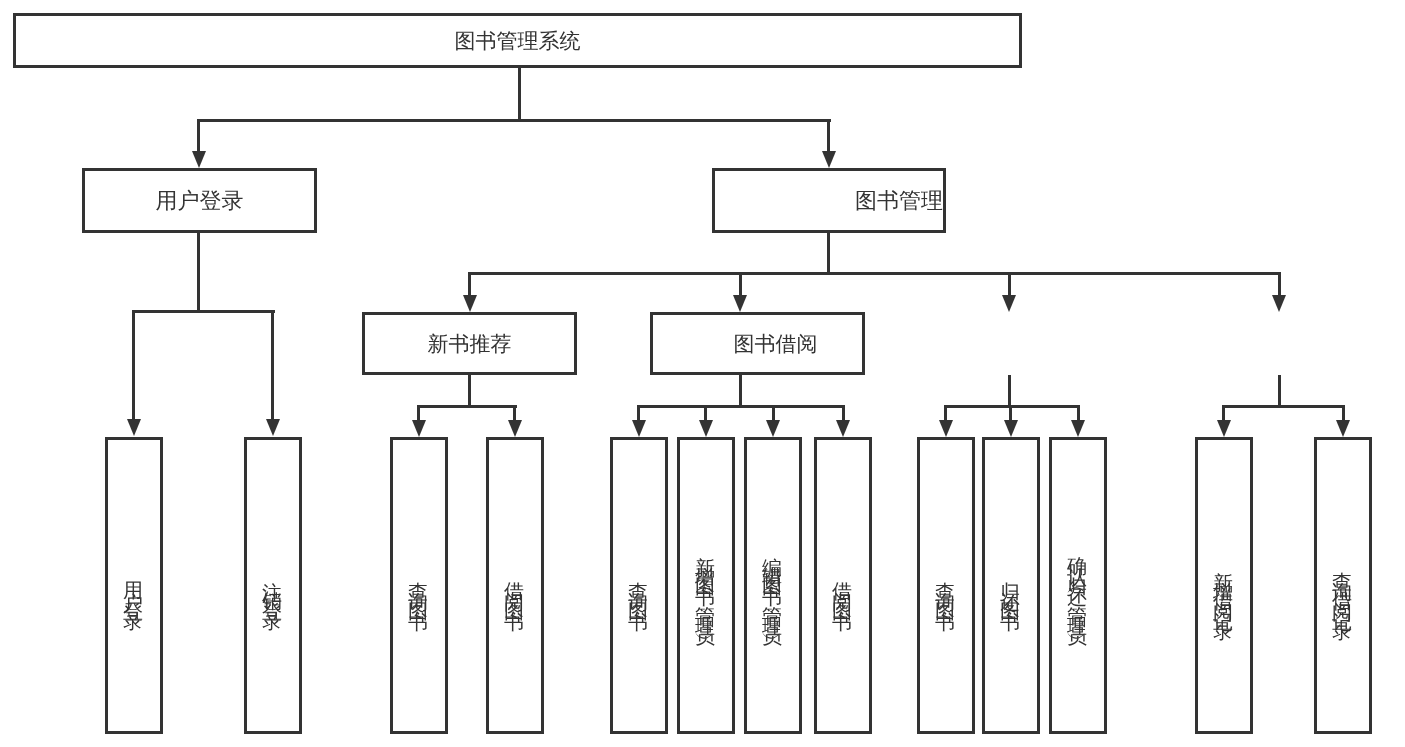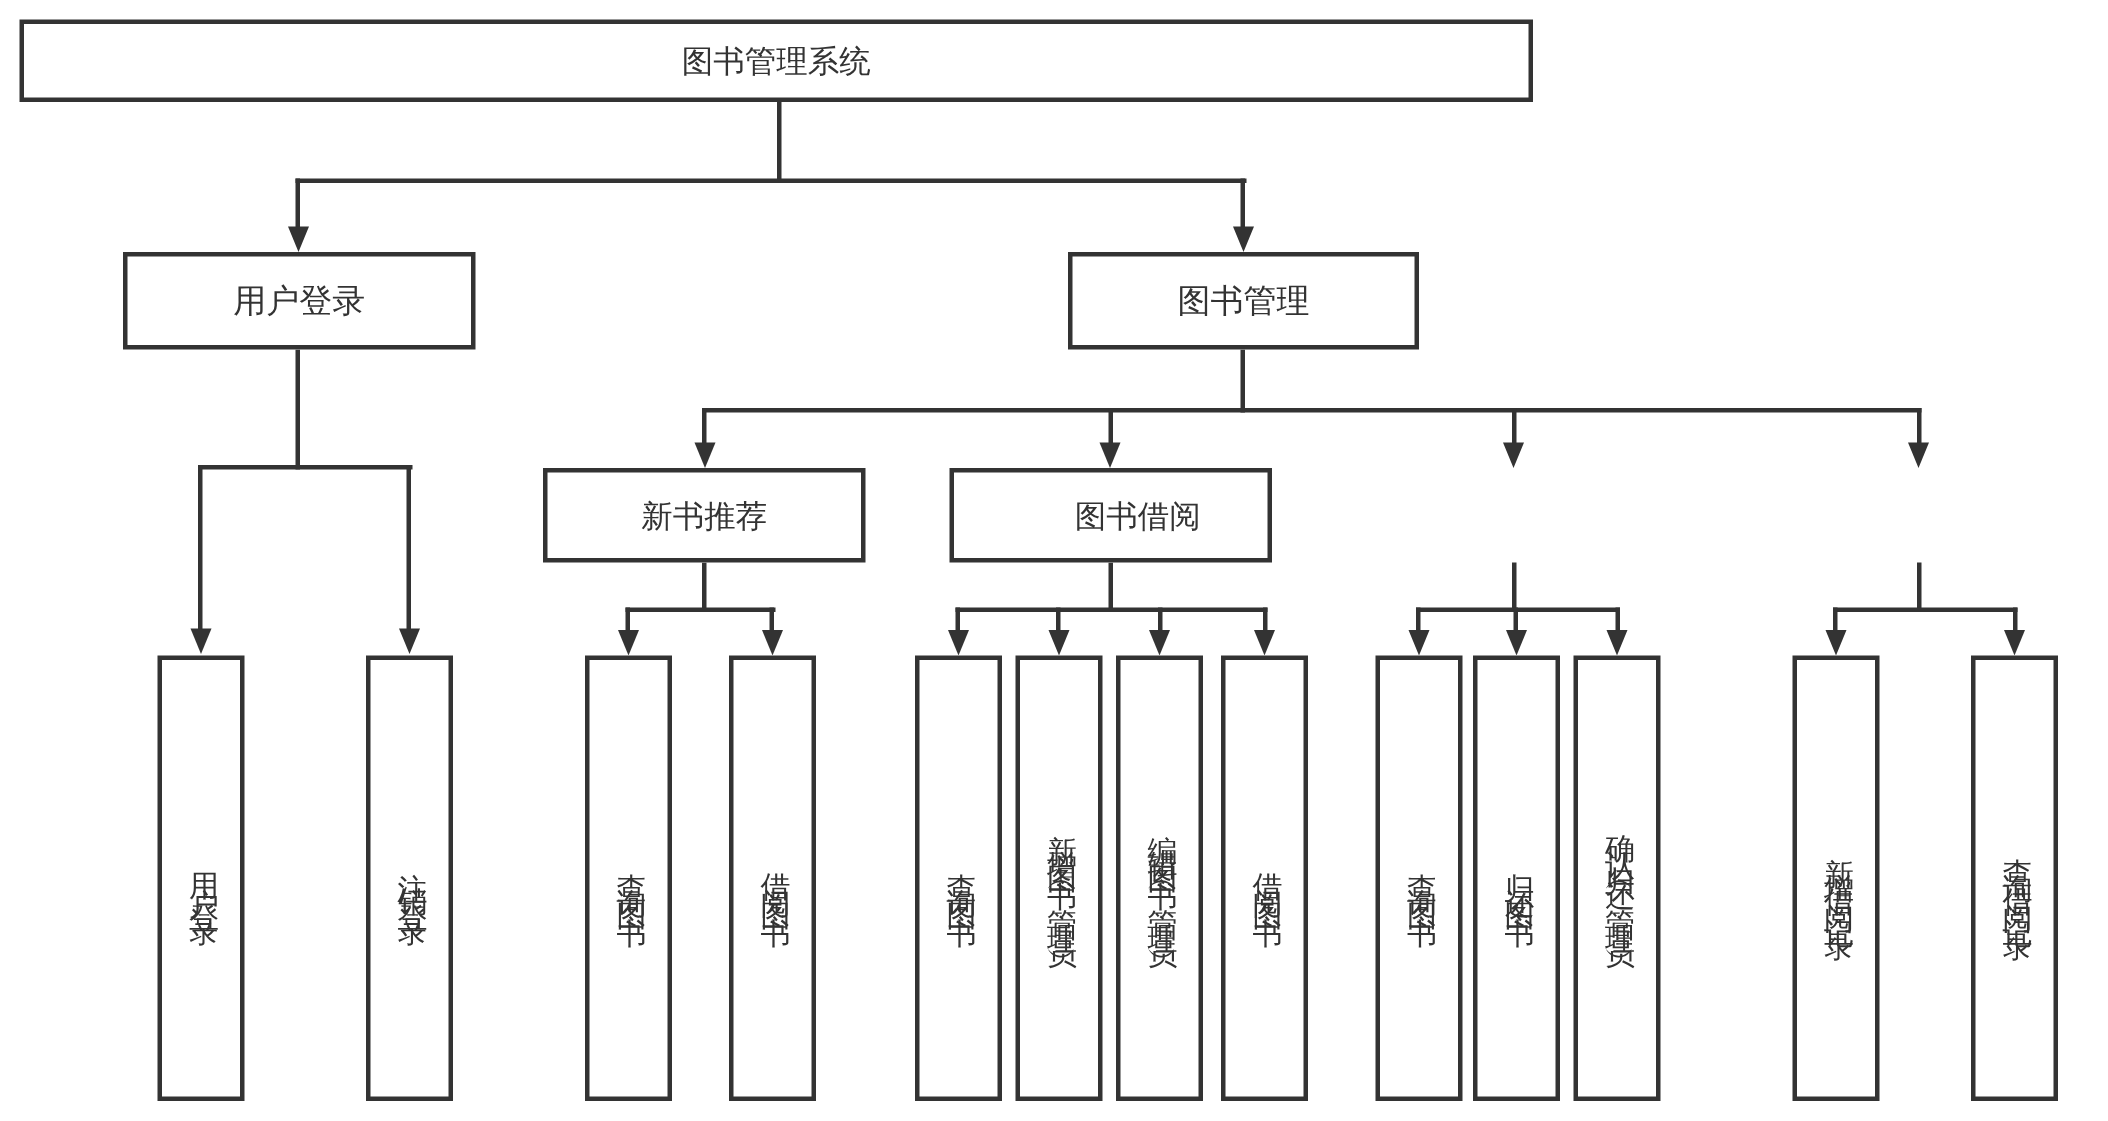--- a/index.html
+++ b/index.html
@@ -13,21 +13,20 @@
   body{
     background:#fff;
     font-family:"Liberation Sans","DejaVu Sans",sans-serif;
   }
   .stage{
     position:relative;
     width:1405px;
     height:747px;
     background:var(--bg);
     overflow:hidden;
-    font-family:Liberation Mono, monospace;
   }
   .box{
     position:absolute;
     box-sizing:border-box;
     background:var(--box_bg);
     border:3px solid var(--line);
     display:flex;
     align-items:center;
     justify-content:center;
     color:var(--text);
@@ -78,21 +77,21 @@
   <div class="vl" style="left:518px;top:68px;height:54px;"></div>
   <div class="hl" style="left:197px;top:119px;width:634px;"></div>
   <div class="vl" style="left:197px;top:119px;height:34px;"></div>
   <div class="arrow" style="left:192px;top:151px;"></div>
   <div class="vl" style="left:827px;top:119px;height:34px;"></div>
   <div class="arrow" style="left:822px;top:151px;"></div>
 
   <div class="box l2" style="left:82px;">
     <span>用户登录</span>
   </div>
-  <div class="box l2" style="left:712px;width:234px;">
+  <div class="box l2" style="left:712px;width:234px;justify-content:flex-end;">
     <span>图书管理</span>
   </div>
 
   <div class="vl" style="left:197px;top:233px;height:80px;"></div>
   <div class="hl" style="left:133px;top:310px;width:142px;"></div>
   <div class="vl" style="left:132px;top:310px;height:110px;"></div>
   <div class="arrow" style="left:127px;top:419px;"></div>
   <div class="vl" style="left:271px;top:310px;height:110px;"></div>
   <div class="arrow" style="left:266px;top:419px;"></div>
 
@@ -103,21 +102,21 @@
   <div class="vl" style="left:739px;top:272px;height:26px;"></div>
   <div class="arrow" style="left:733px;top:295px;"></div>
   <div class="vl" style="left:1008px;top:272px;height:26px;"></div>
   <div class="arrow" style="left:1002px;top:295px;"></div>
   <div class="vl" style="left:1278px;top:272px;height:26px;"></div>
   <div class="arrow" style="left:1272px;top:295px;"></div>
 
   <div class="box l3" style="left:362px;">
     <span>新书推荐</span>
   </div>
-  <div class="box l3" style="left:633px;padding-left:36px;">
+  <div class="box l3" style="left:650px;padding-left:36px;">
     <span>图书借阅</span>
   </div>
 
   <div class="vl" style="left:468px;top:375px;height:33px;"></div>
   <div class="hl" style="left:417px;top:405px;width:100px;"></div>
   <div class="vl" style="left:417px;top:405px;height:18px;"></div>
   <div class="arrow" style="left:412px;top:420px;"></div>
   <div class="vl" style="left:513px;top:405px;height:18px;"></div>
   <div class="arrow" style="left:508px;top:420px;"></div>
 

